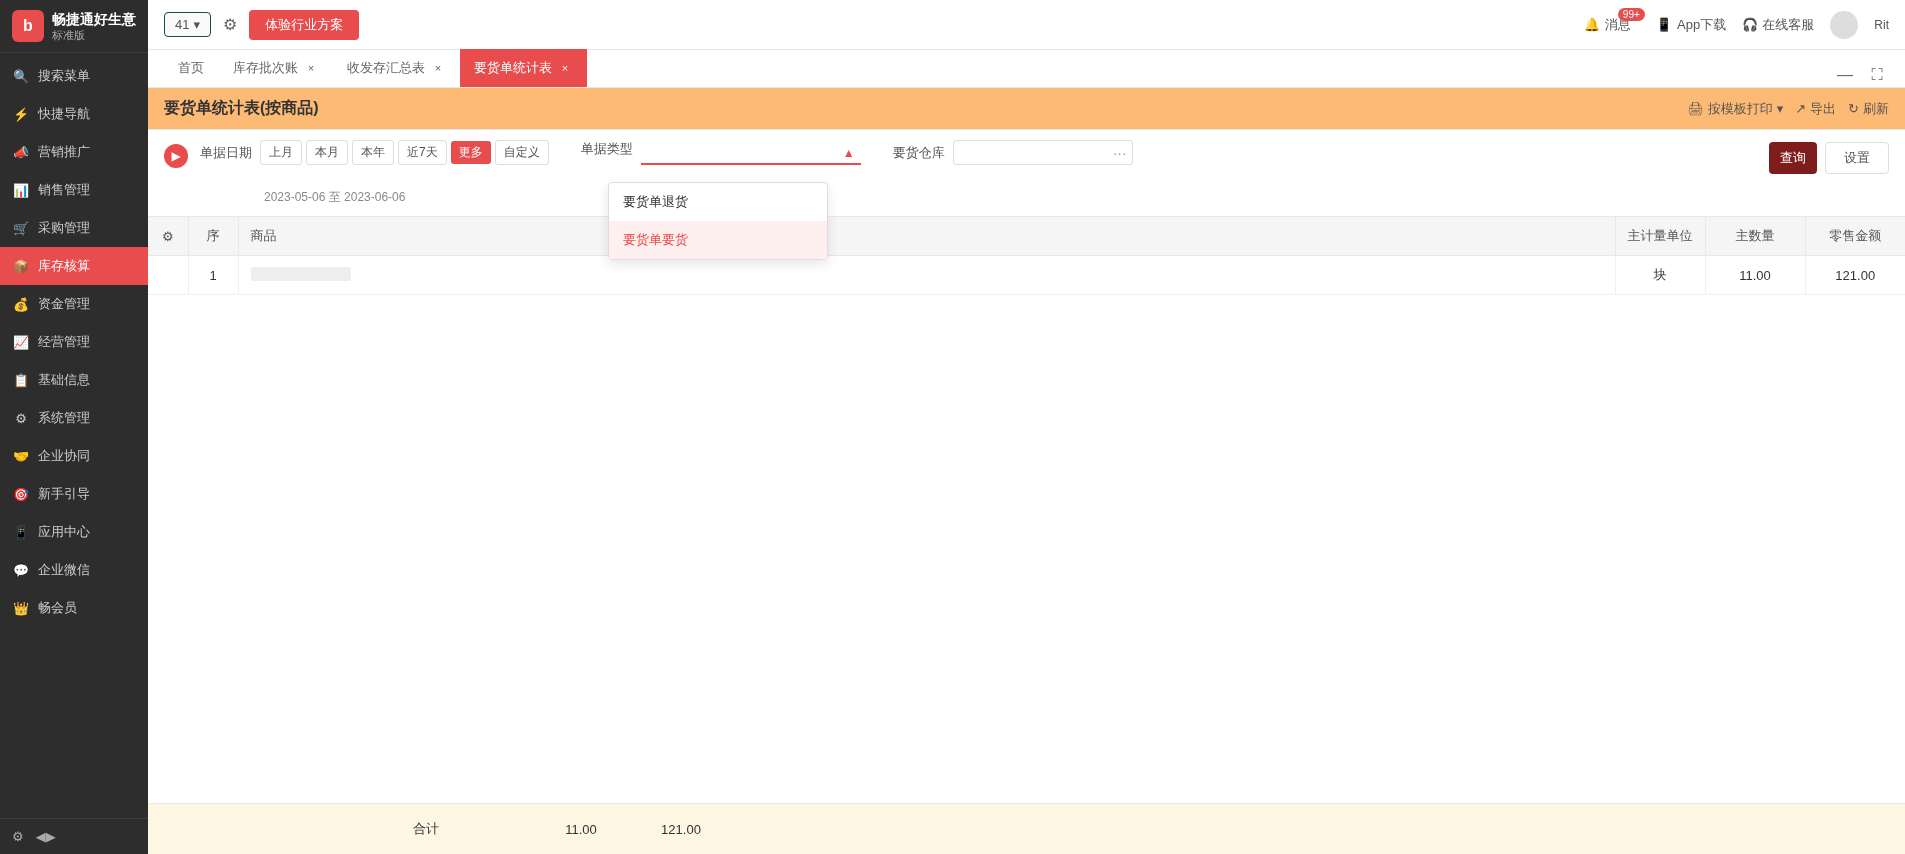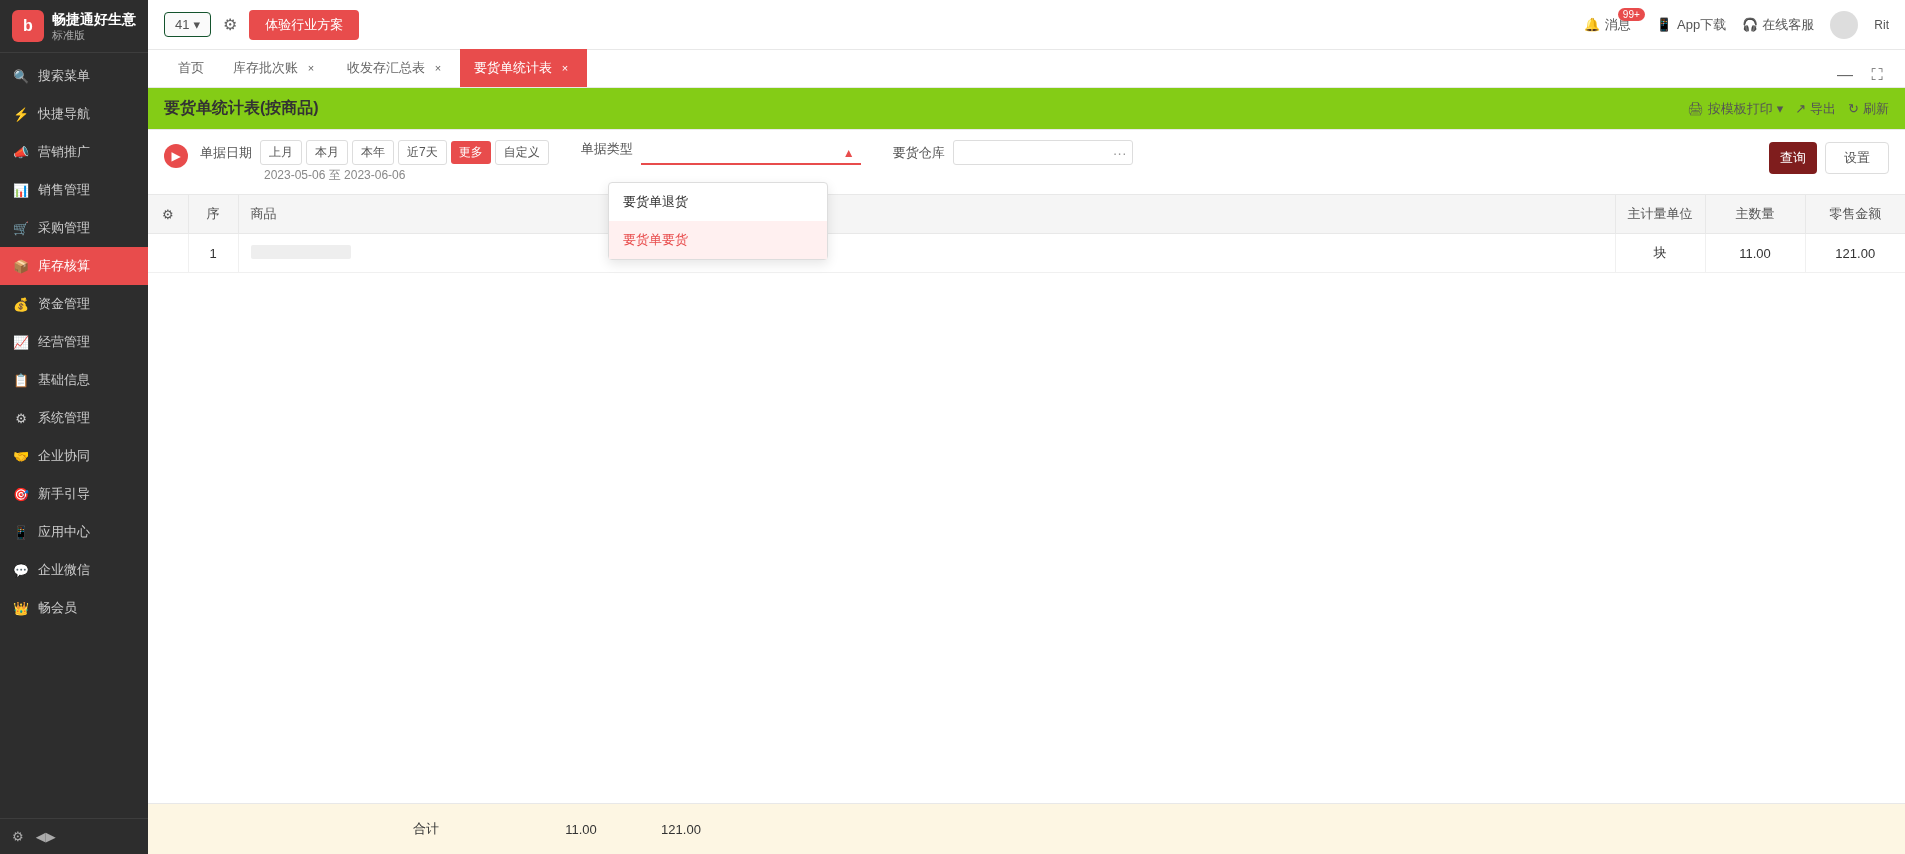--- a/index.html
+++ b/index.html
@@ -216,21 +216,21 @@
     
     .page-content {
       flex: 1;
       display: flex;
       flex-direction: column;
       overflow: hidden;
       background: #f5f5f5;
     }
 
     .page-header {
-      background: #84cc16;
+      background: #fdba74;
       padding: 10px 16px;
       display: flex;
       align-items: center;
       justify-content: space-between;
       border-bottom: 1px solid #e8e8e8;
       flex-shrink: 0;
     }
     .page-title {
       font-size: 16px;
       font-weight: bold;
@@ -271,21 +271,21 @@
       justify-content: center;
       cursor: pointer;
       color: #fff;
       font-size: 12px;
       flex-shrink: 0;
       margin-top: 4px;
     }
     .filter-group {
       display: flex;
       flex-direction: column;
-      gap: 2px;
+      gap: 24px;
     }
     .filter-row {
       display: flex;
       align-items: center;
       gap: 8px;
     }
     .filter-label {
       color: #555;
       white-space: nowrap;
       font-size: 13px;

